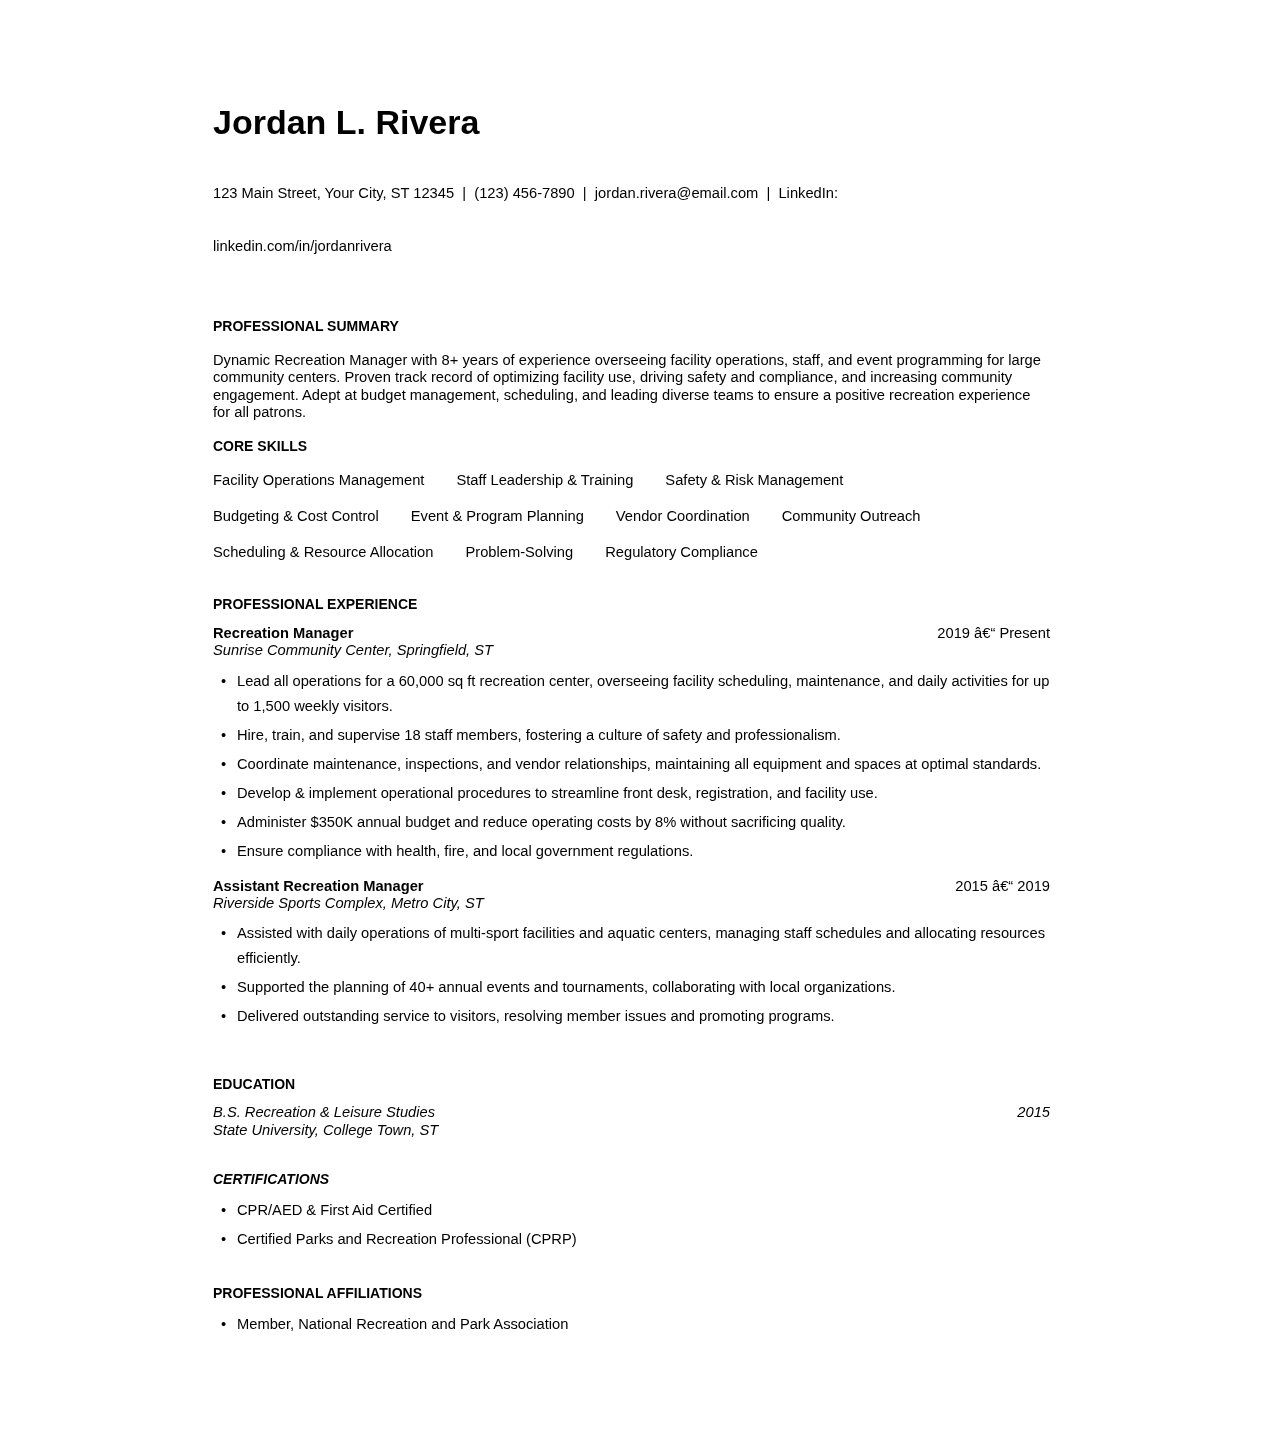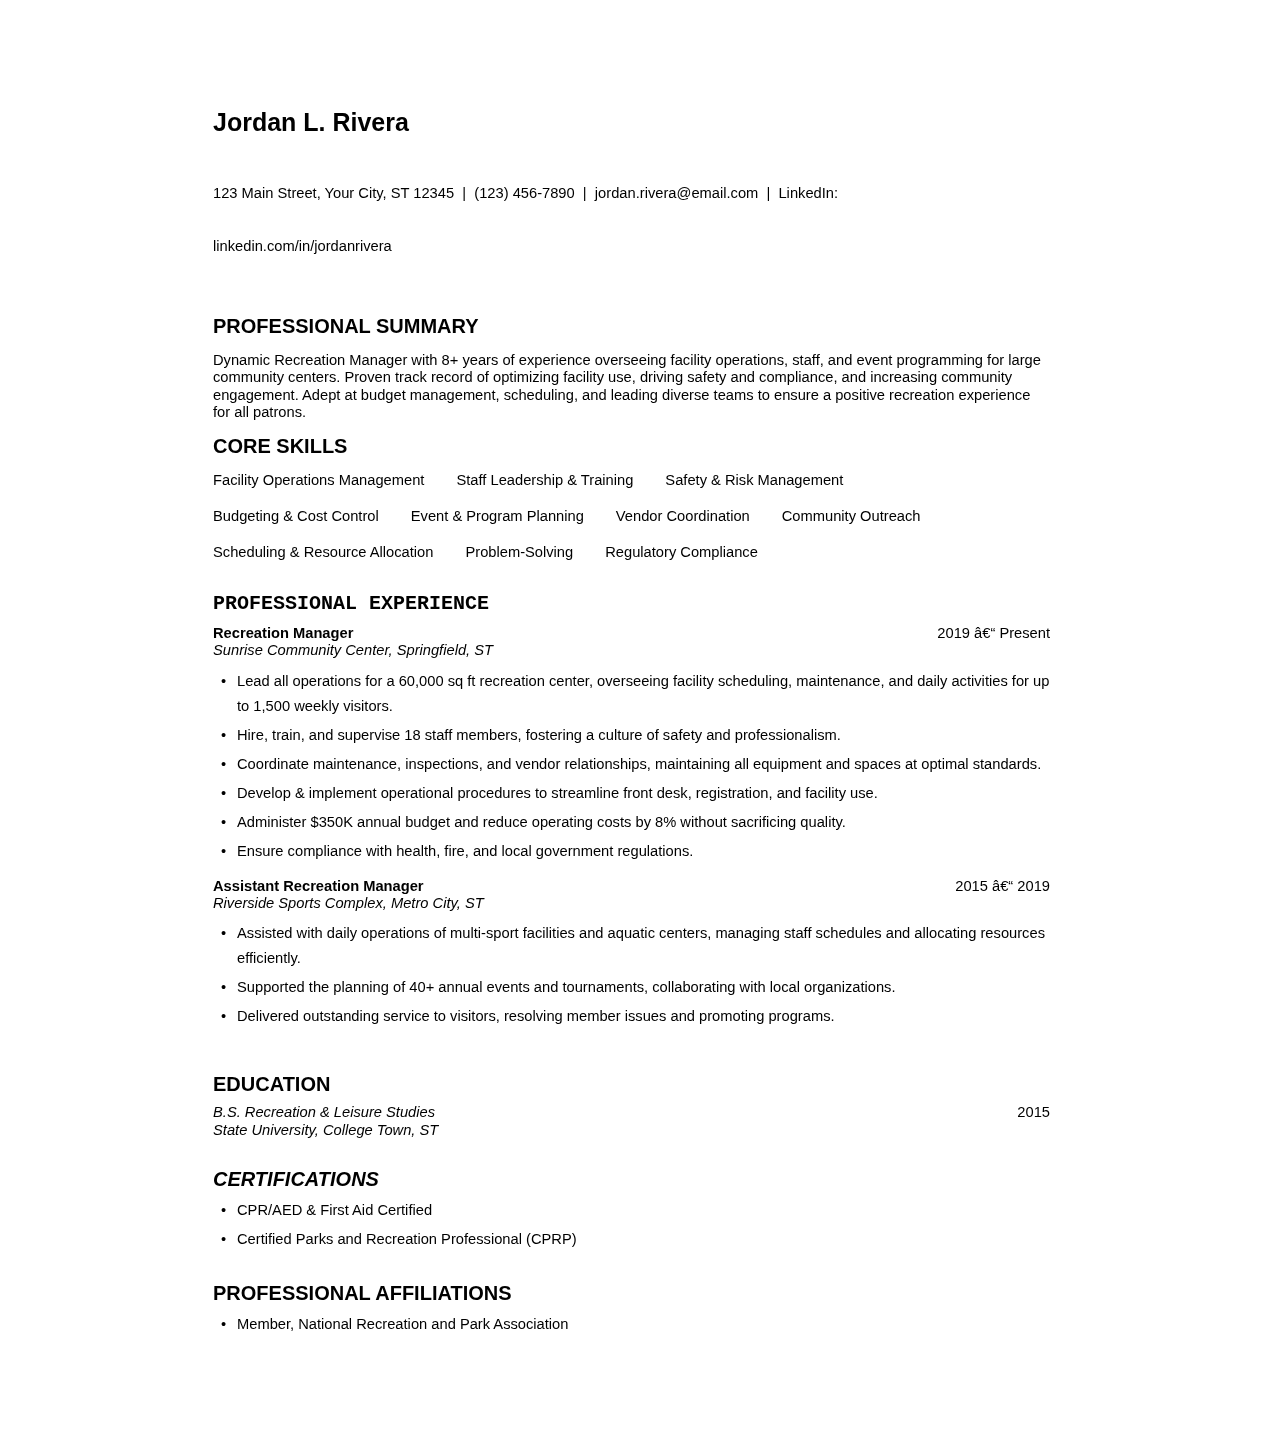--- a/index.html
+++ b/index.html
@@ -17,49 +17,49 @@
   }
   .page {
     box-sizing: border-box;
     width: 1263px;
     height: 1443px;
     padding: 103px 213px 0 213px;
     background: #ffffff;
   }
   .name {
     margin: 0;
-    font-size: 25px;
+    font-size: 34px;
     line-height: 38px;
     font-weight: 700;
   }
   .contact {
     margin-top: 9px;
     line-height: 17.5px;
     white-space: pre;
   }
   h2 {
     margin: 0;
-    font-size: 20px;
+    font-size: 14px;
     line-height: 20px;
     font-weight: 700;
   }
   #h-summary { margin-top: 26px; }
   .summary {
     margin: 16px 0 0 0;
     line-height: 17.3px;
   }
   #h-skills { margin-top: 15px; }
   .skills { margin-top: 16px; }
   .skill-row {
     display: flex;
     column-gap: 32px;
     line-height: 17px;
     margin-bottom: 19px;
   }
-  #h-exp { margin-top: 33px; font-family: Liberation Mono, monospace; }
+  #h-exp { margin-top: 33px; }
   .job-header {
     display: flex;
     justify-content: space-between;
     align-items: center;
     line-height: 17px;
     gap: 18px;
   }
   .job1 .job-header { margin-top: 11px; }
   .job2 .job-header { margin-top: 14px; }
   .job-title { font-weight: 700; }
@@ -85,21 +85,21 @@
     top: 0;
   }
   #h-edu { margin-top: 45px; }
   .edu-row {
     margin-top: 10px;
     display: flex;
     justify-content: space-between;
     align-items: flex-start;
   }
   .edu-left { line-height: 17.5px; font-style: italic; }
-  .edu-date { line-height: 17.5px; }
+  .edu-date { line-height: 17.5px; font-style: italic; }
   #h-cert { margin-top: 30px; font-style: italic; }
   .certs { margin-top: 12px; }
   #h-affil { margin-top: 31px; }
   .affil-clip {
     margin-top: 9px;
     height: 19px;
     overflow: hidden;
   }
   .affil-clip ul.bullets { margin-top: 0; }
 </style>

